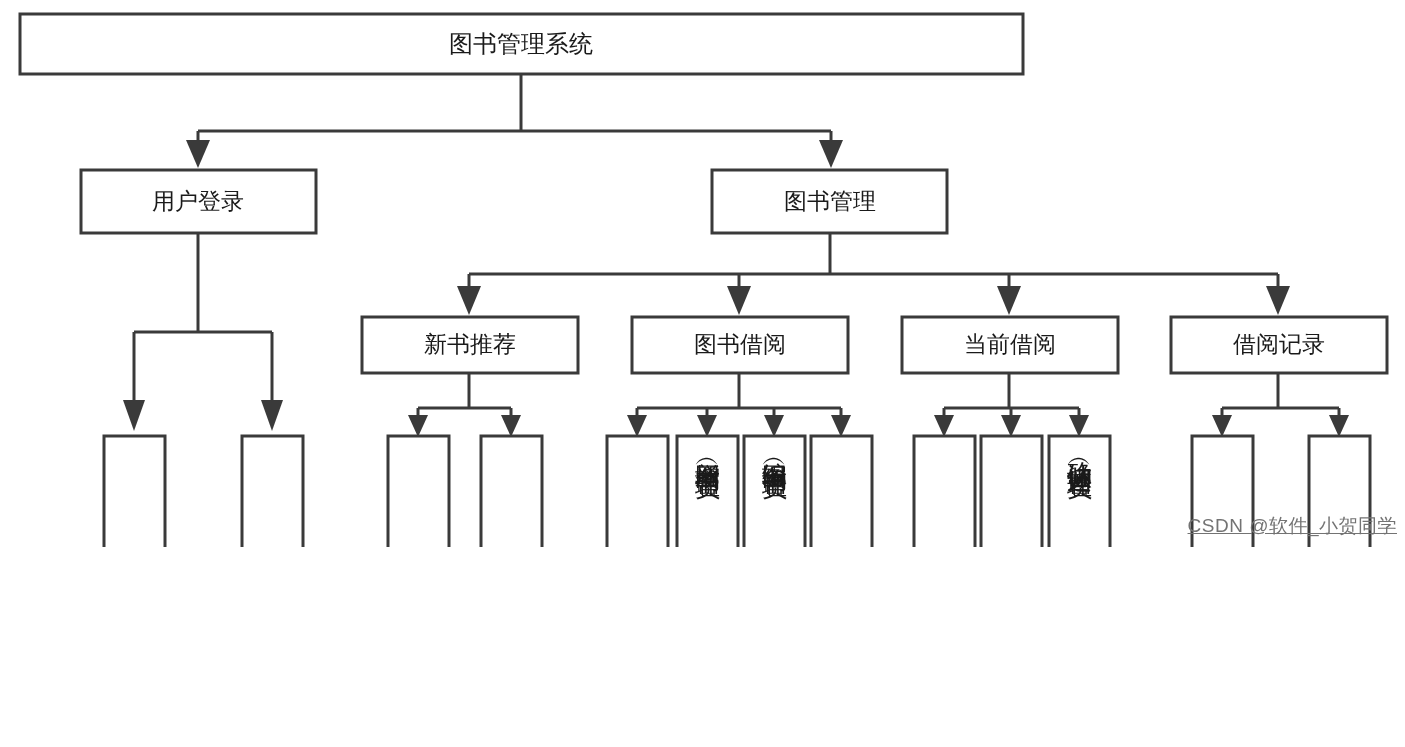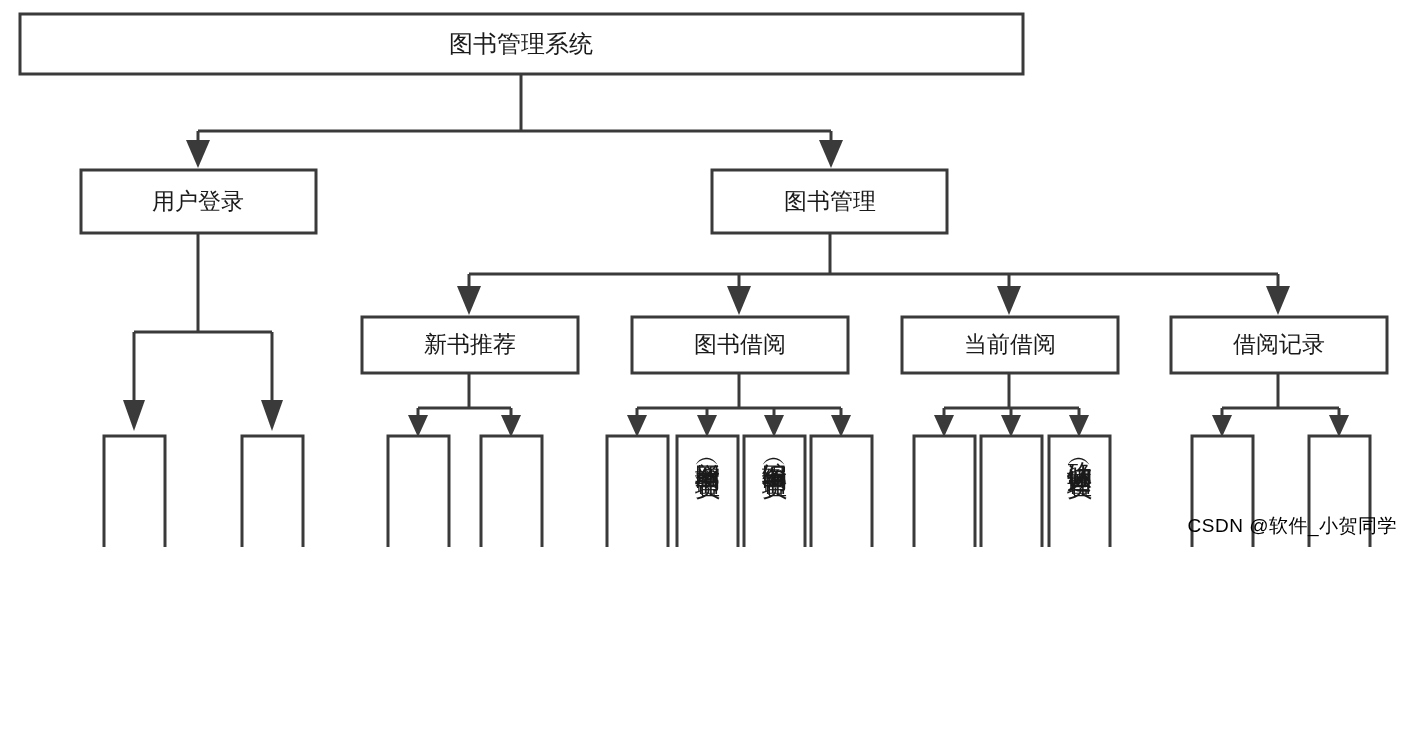--- a/index.html
+++ b/index.html
@@ -69,23 +69,24 @@
     letter-spacing: 2px;
     color: #1a1a1a;
     white-space: nowrap;
   }
   .watermark {
     position: absolute;
     right: 8px;
     bottom: 8px;
     font-family: "Liberation Sans", "DejaVu Sans", sans-serif;
     font-size: 19px;
-    color: #000000;
+    color: #737373;
     white-space: nowrap;
     letter-spacing: 0.5px;
+    text-decoration: underline;
   }
 </style>
 </head>
 <body>
 
 <div id="diagram-root">
 
   <svg class="diagram-canvas" viewBox="0 0 1405 747" xmlns="http://www.w3.org/2000/svg">
 
     <g>

